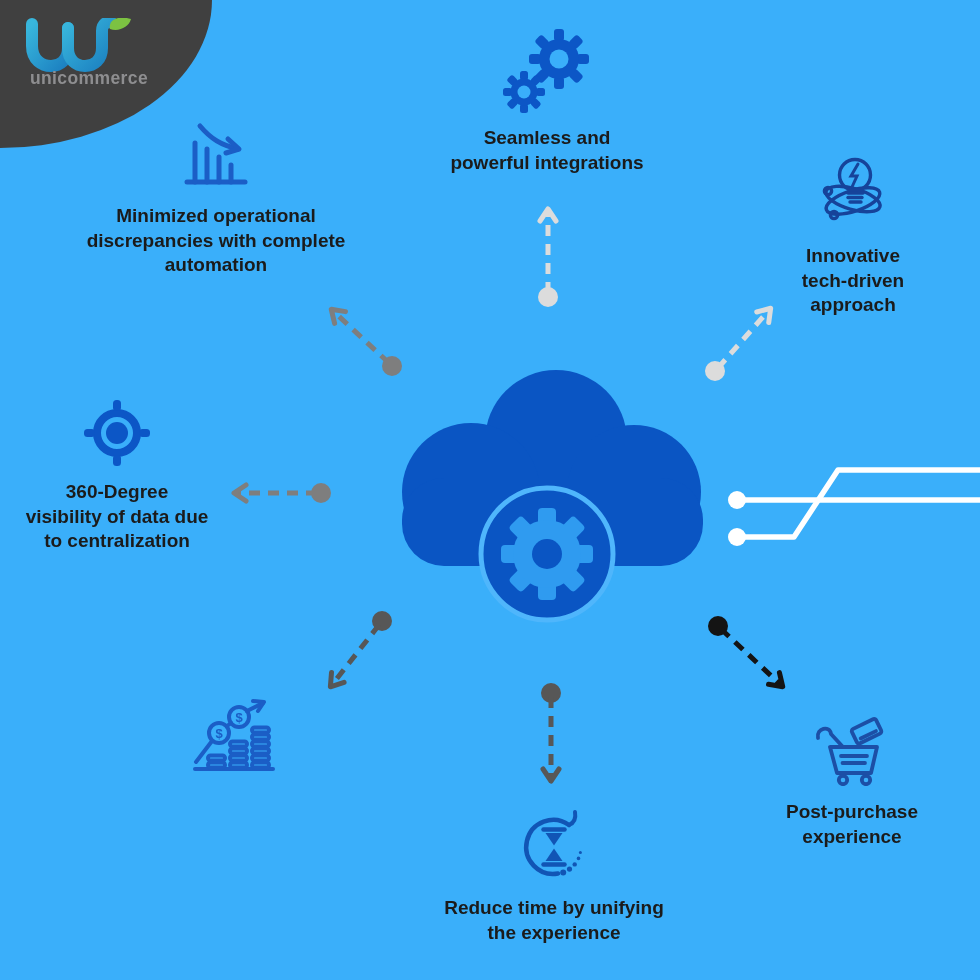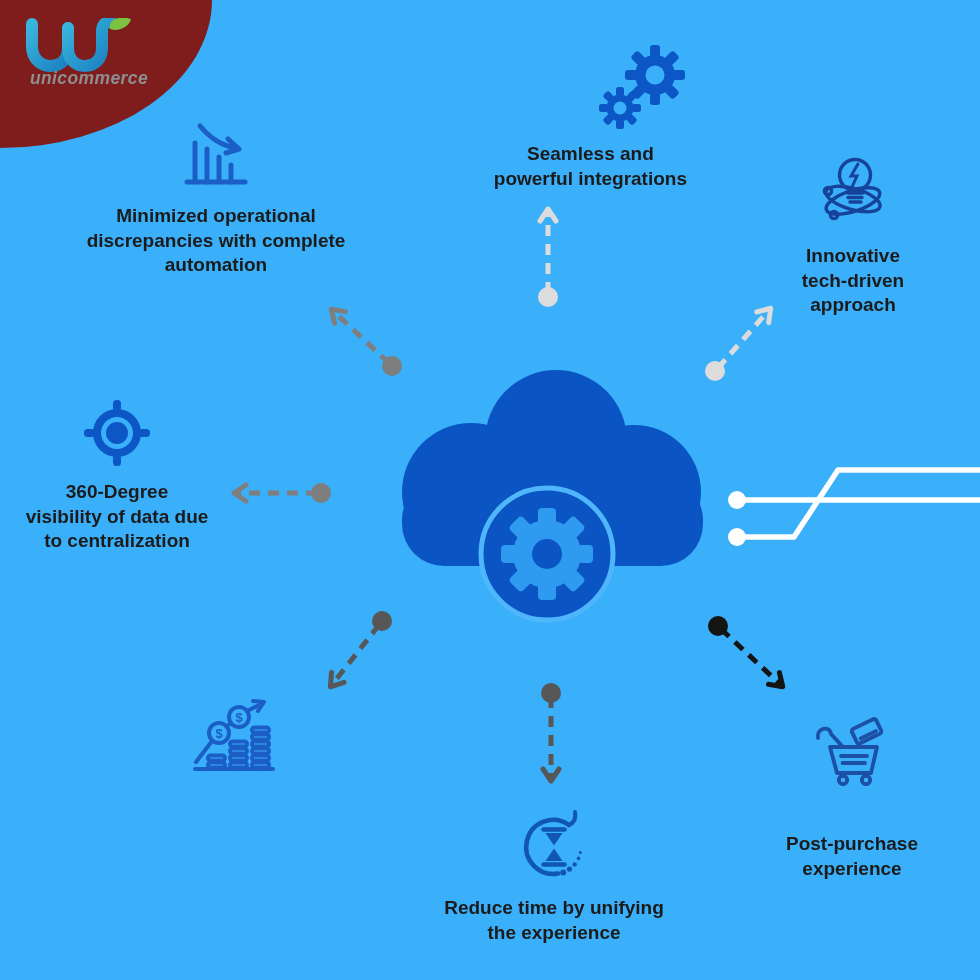--- a/index.html
+++ b/index.html
@@ -4,42 +4,41 @@
 <style>
   html,body{margin:0;padding:0;background:#222;}
   #canvas{
     position:relative;width:980px;height:980px;overflow:hidden;
     background:#3AAFFA;
     font-family:"Liberation Sans", sans-serif;
   }
   .abs{position:absolute;}
   
   .logo-blob{
-    left:0;top:0;width:212px;height:148px;background:#7f1d1d;
+    left:0;top:0;width:212px;height:148px;background:#404040;
     border-bottom-right-radius:100% 100%;
-    font-style:italic;
   }
   .brand-name{
     position:absolute;left:24px;top:68px;width:130px;
     font-size:17.5px;font-weight:700;color:#8E8E90;letter-spacing:.4px;
     text-align:center;
   }
   
   .benefit{position:absolute;display:flex;flex-direction:column;align-items:center;}
   .label{
     white-space:pre-line;text-align:center;color:#1b1b1b;
     font-size:19px;line-height:1.3;font-weight:700;
   }
-  .b-top        {left:407px;top:44px;width:280px;align-items:flex-end;}
+  .b-top        {left:407px;top:28px;width:280px;}
   .b-topright   {left:743px;top:150px;width:220px;}
   .b-upleft     {left:66px;top:118px;width:300px;}
   .b-left       {left:2px;top:400px;width:230px;justify-content:space-between;}
   .b-downleft   {left:103px;top:698px;width:260px;}
   .b-bottom     {left:414px;top:808px;width:280px;}
-  .b-downright  {left:742px;top:712px;width:220px;gap:32px;}
+  .b-downright  {left:742px;top:712px;width:220px;}
   .benefit .icon{display:block;margin-bottom:14px;}
   .b-top .icon{margin-bottom:10px;}
   
   .saas-label{
     left:452px;top:416px;width:200px;text-align:center;
     color:#ffffff;font-size:46px;font-weight:700;letter-spacing:1px;
   }
   .overlay{left:0;top:0;width:980px;height:980px;pointer-events:none;}
 </style>
 </head>

